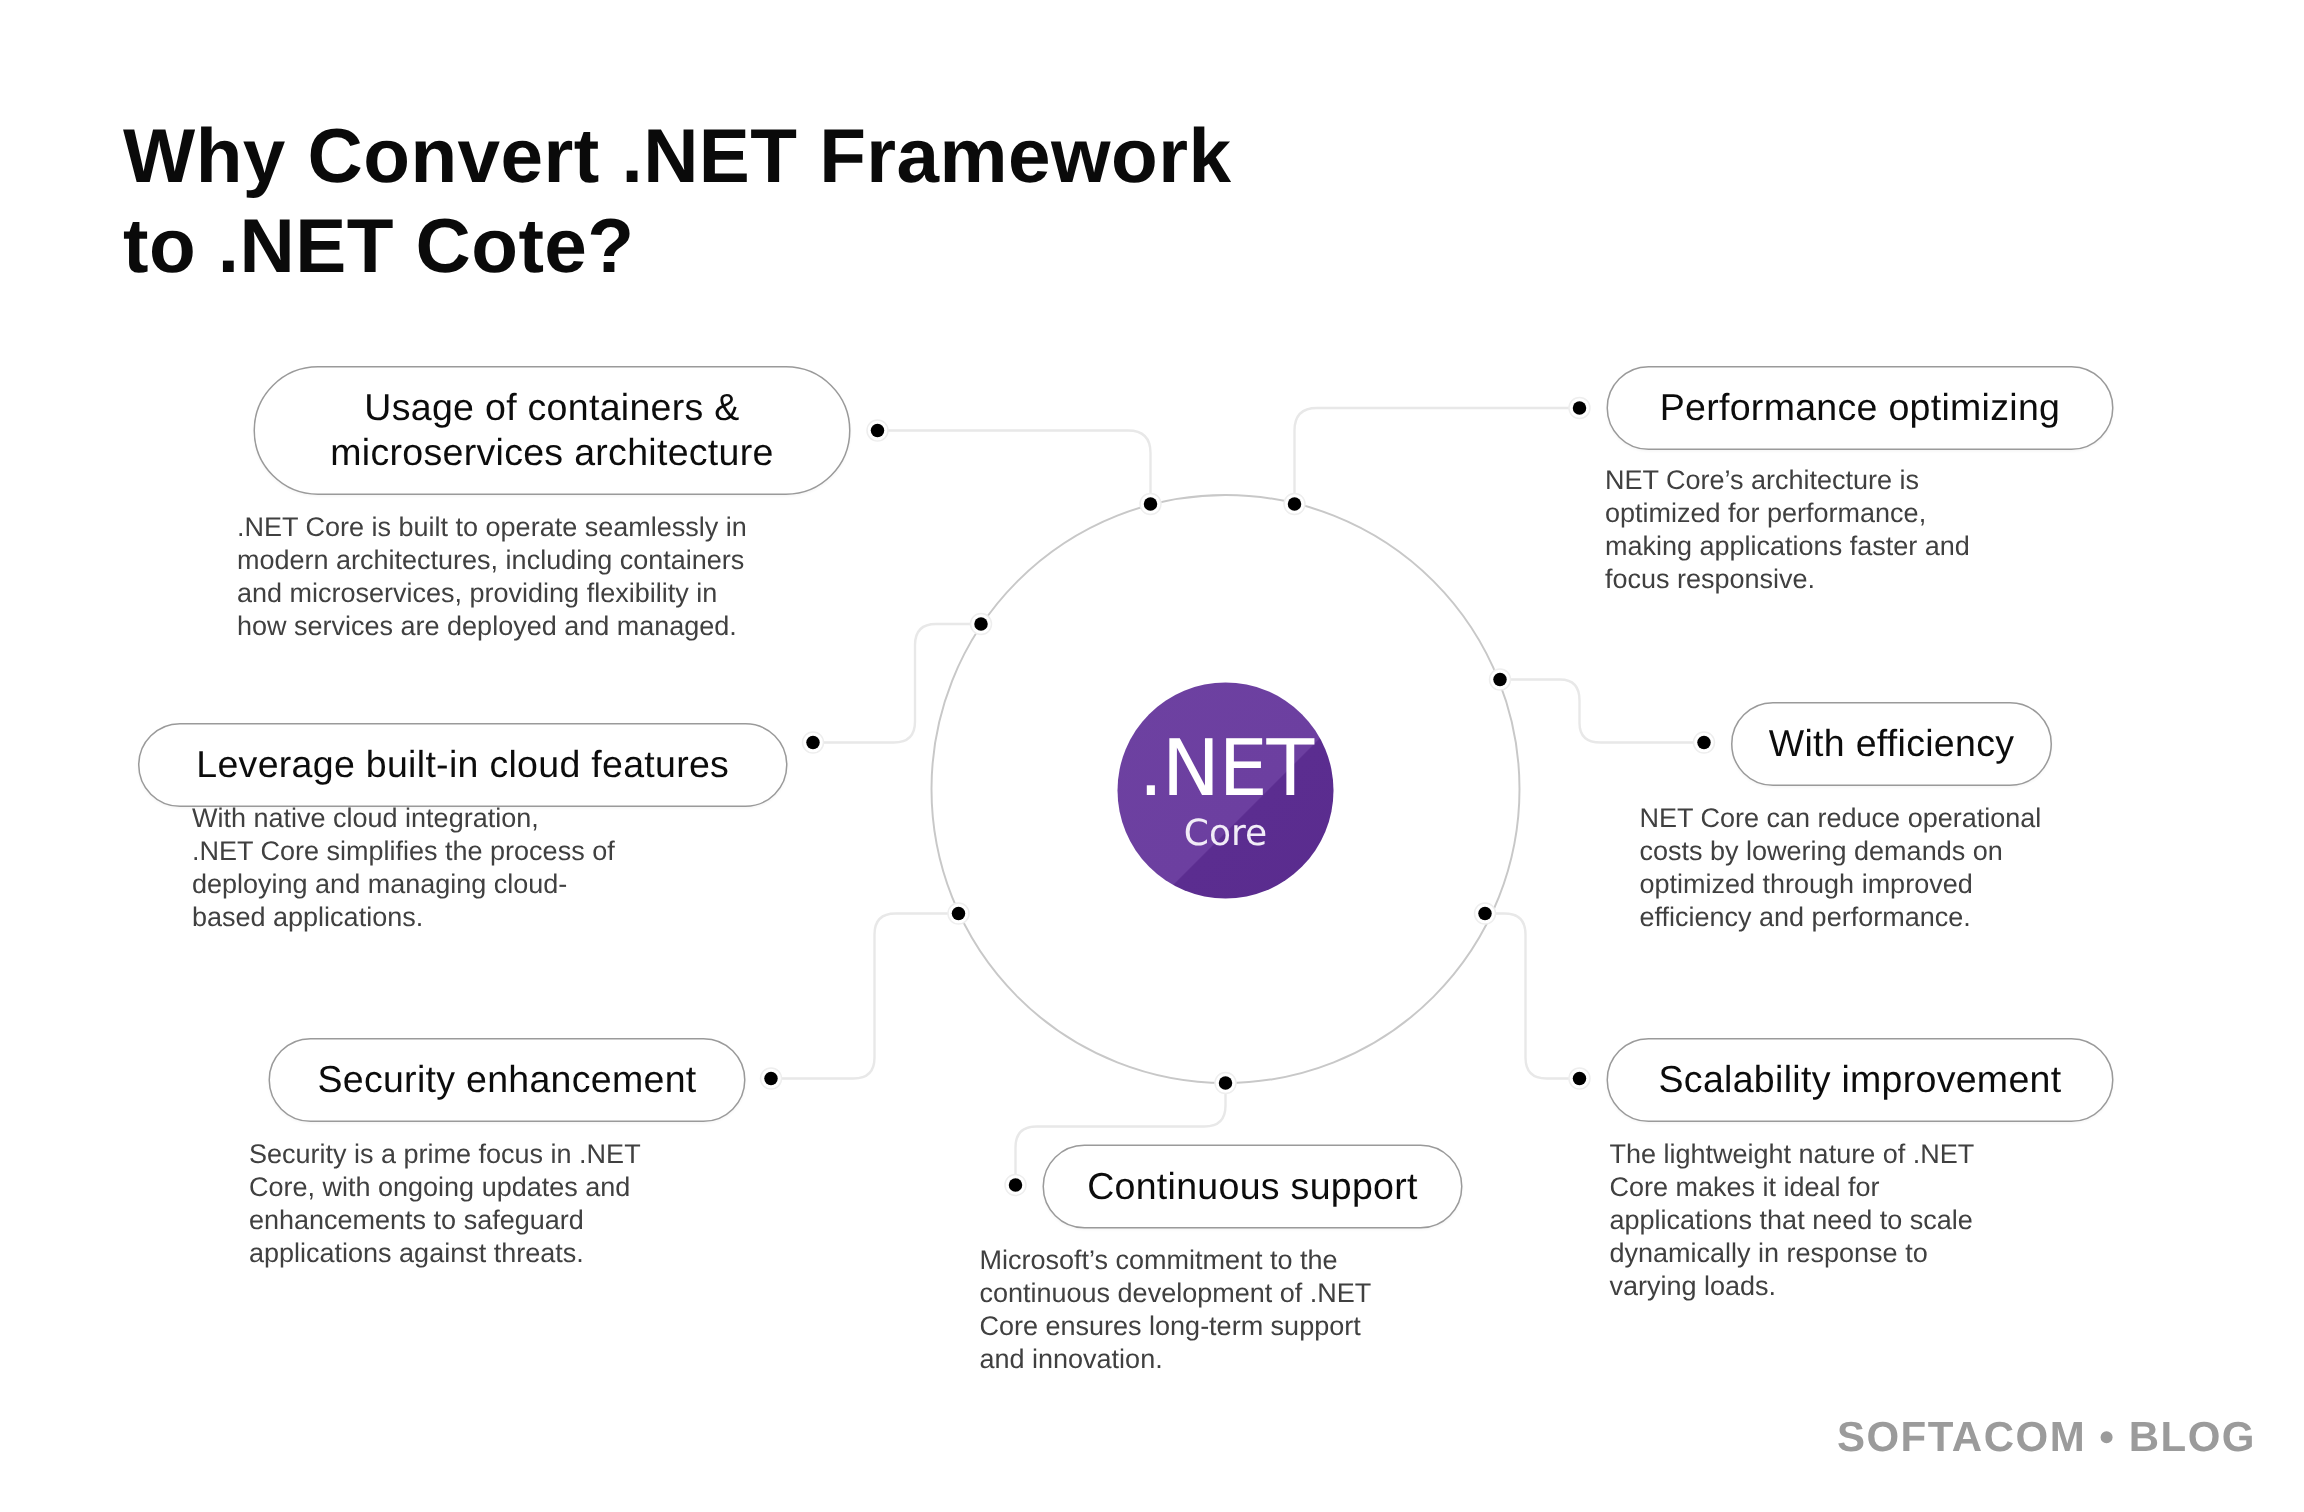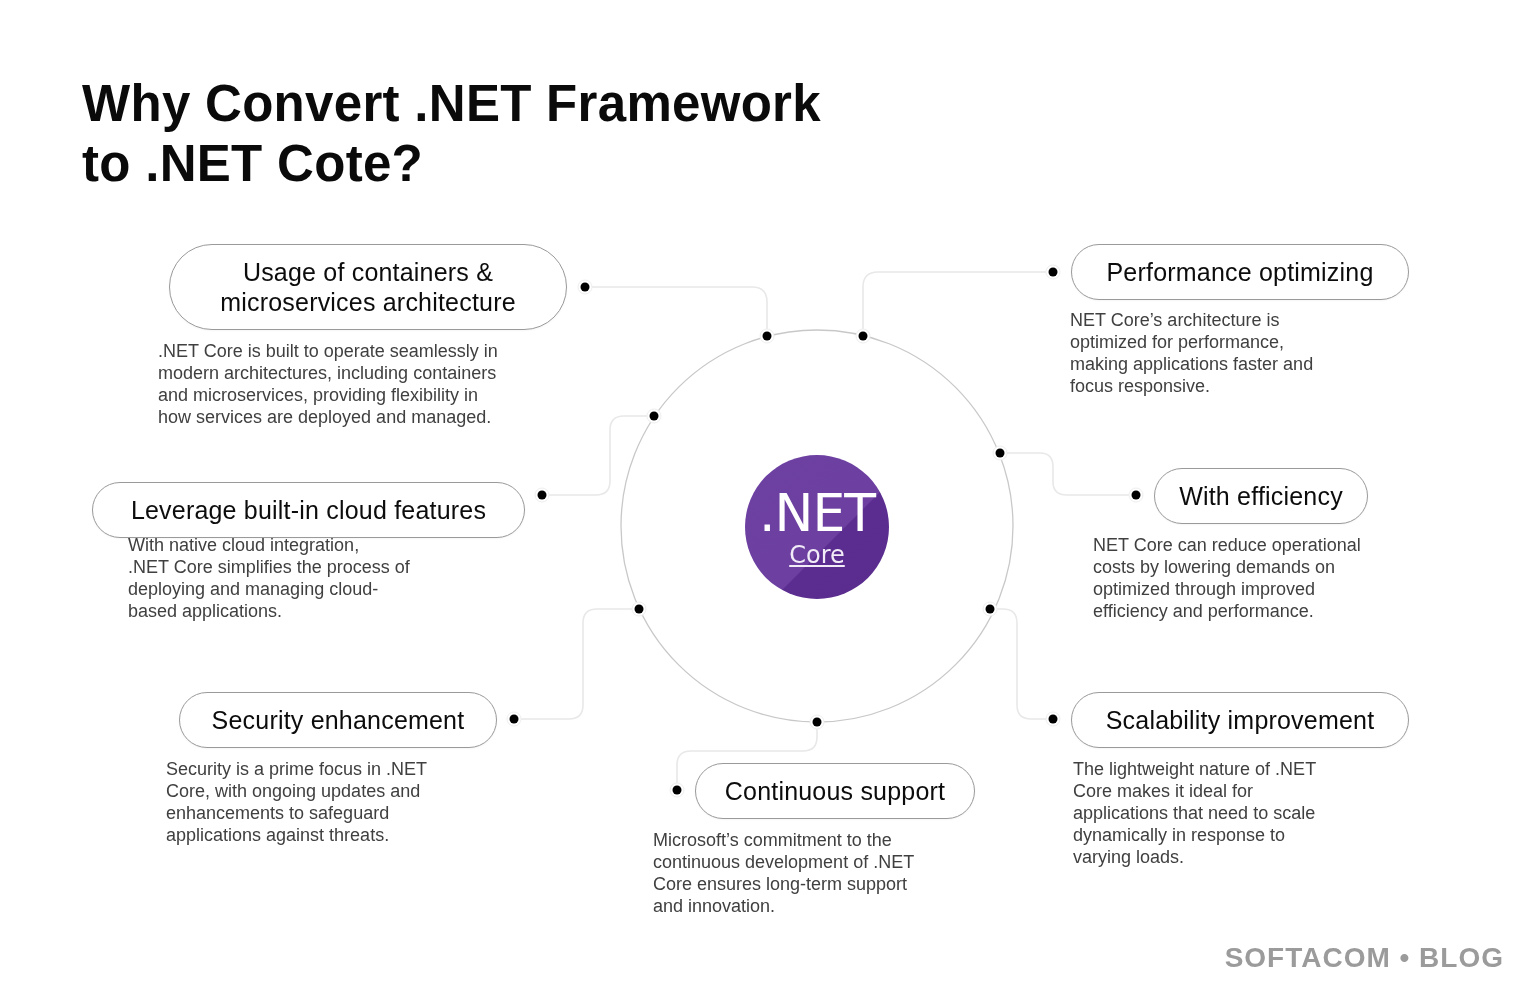--- a/index.html
+++ b/index.html
@@ -95,21 +95,20 @@
     .logo-core {
       position: absolute;
       left: 0;
       right: 0;
       top: 86px;
       text-align: center;
       font-family: "DejaVu Sans", sans-serif;
       font-size: 24px;
       line-height: 28px;
       color: #f1ecf7;
-      text-decoration: underline;
     }
 
     .brand {
       position: absolute;
       right: 32px;
       top: 942px;
       font-size: 28px;
       font-weight: 700;
       color: #9b9b9b;
       letter-spacing: 1px;

